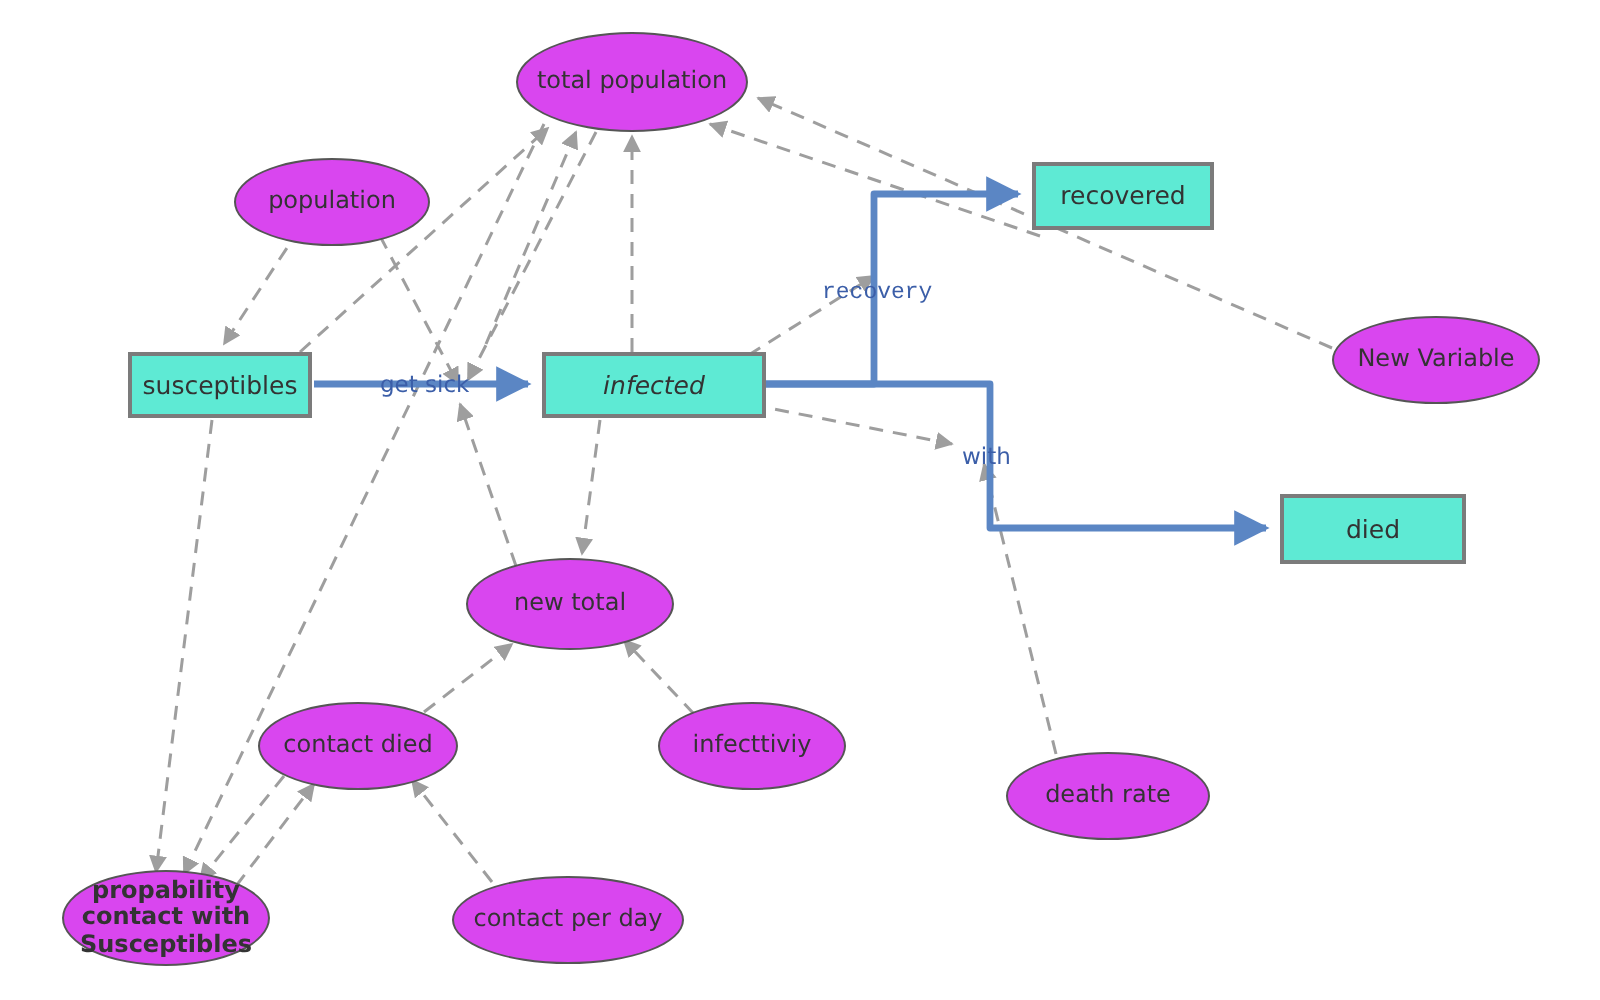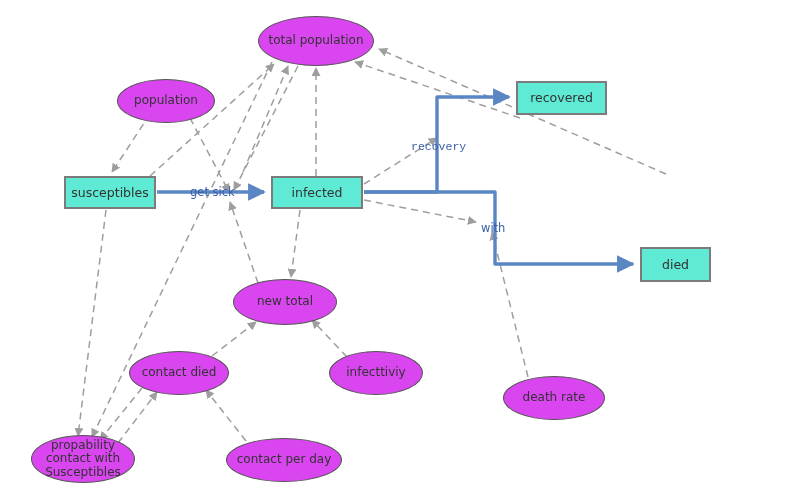--- a/index.html
+++ b/index.html
@@ -110,40 +110,43 @@
       <path d="M 157 192 L 264 192" marker-end="url(#arrow-flow)"></path>
       <path d="M 364 192 L 437 192 L 437 97 L 509 97" marker-end="url(#arrow-flow)"></path>
       <path d="M 364 192 L 495 192 L 495 264 L 633 264" marker-end="url(#arrow-flow)"></path>
     </g>
   </svg>
 
   <div class="node stock" style="left:64px; top:176px; width:92px; height:33px;">
     <span class="node-label">susceptibles</span>
   </div>
 
-  <div class="node stock" style="left:271px; top:176px; width:92px; height:33px;">
+  <div class="node stock" style="left:271px; top:176px; width:112px; height:33px;font-style:italic;">
     <span class="node-label">infected</span>
   </div>
 
   <div class="node stock" style="left:516px; top:81px; width:91px; height:34px;">
     <span class="node-label">recovered</span>
   </div>
 
-  <div class="node stock" style="left:640px; top:247px; width:71px; height:35px;text-align:center;">
+  <div class="node stock" style="left:640px; top:247px; width:93px; height:35px;text-align:center;">
     <span class="node-label">died</span>
   </div>
 
   <div class="node variable" style="left:258px; top:16px; width:116px; height:50px;">
     <span class="node-label">total population</span>
   </div>
 
   <div class="node variable" style="left:117px; top:79px; width:98px; height:44px;">
     <span class="node-label">population</span>
   </div>
 
+  <div class="node variable" style="left:666px; top:158px; width:104px; height:44px;">
+    <span class="node-label">New Variable</span>
+  </div>
 
   <div class="node variable" style="left:233px; top:279px; width:104px; height:46px;">
     <span class="node-label">new total</span>
   </div>
 
   <div class="node variable" style="left:129px; top:351px; width:100px; height:44px;">
     <span class="node-label">contact died</span>
   </div>
 
   <div class="node variable" style="left:329px; top:351px; width:94px; height:44px;">
@@ -151,21 +154,21 @@
   </div>
 
   <div class="node variable" style="left:503px; top:376px; width:102px; height:44px;">
     <span class="node-label">death rate</span>
   </div>
 
   <div class="node variable" style="left:226px; top:438px; width:116px; height:44px;">
     <span class="node-label">contact per day</span>
   </div>
 
-  <div class="node variable overflow-text" style="left:31px; top:435px; width:104px; height:48px;">
+  <div class="node variable overflow-text" style="left:31px; top:435px; width:104px; height:48px;font-weight:bold;">
     <span class="node-label">propability
 contact with
 Susceptibles</span>
   </div>
 
   <div class="flow-label" style="left:190px; top:185px;">
     <span>get sick</span>
   </div>
 
   <div class="flow-label" style="left:411px; top:140px;font-family:Liberation Mono, monospace;">

